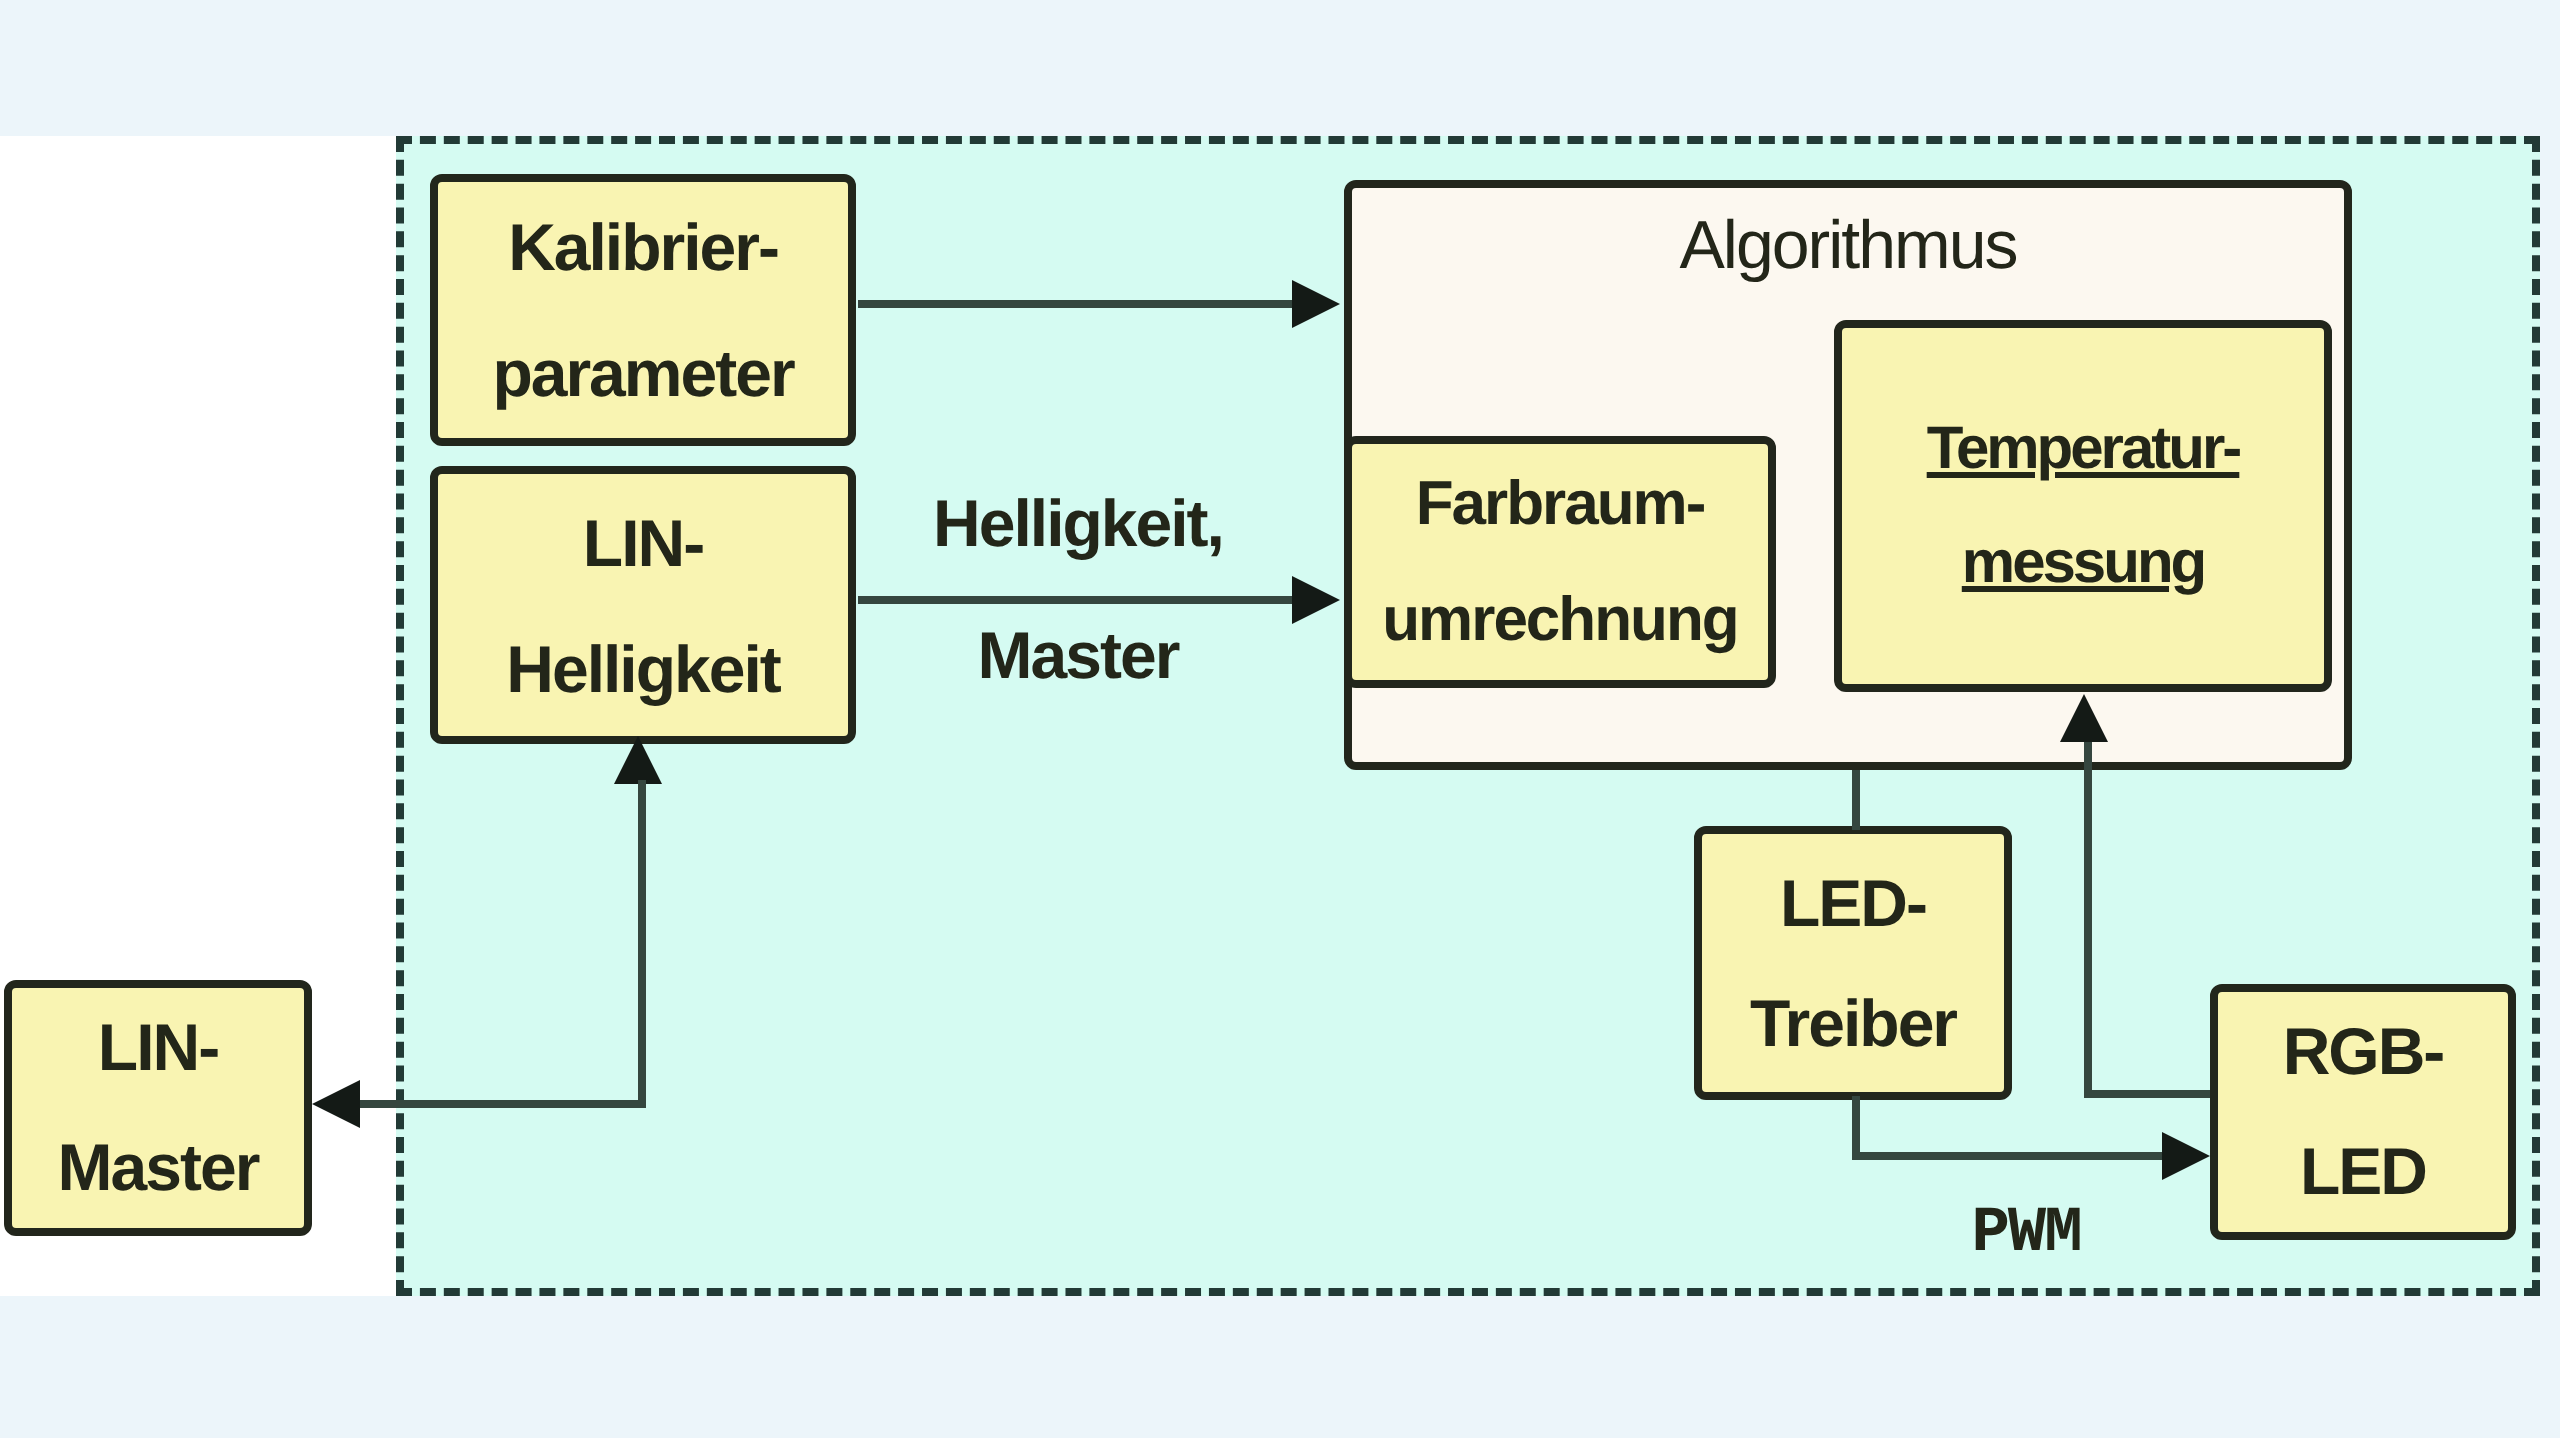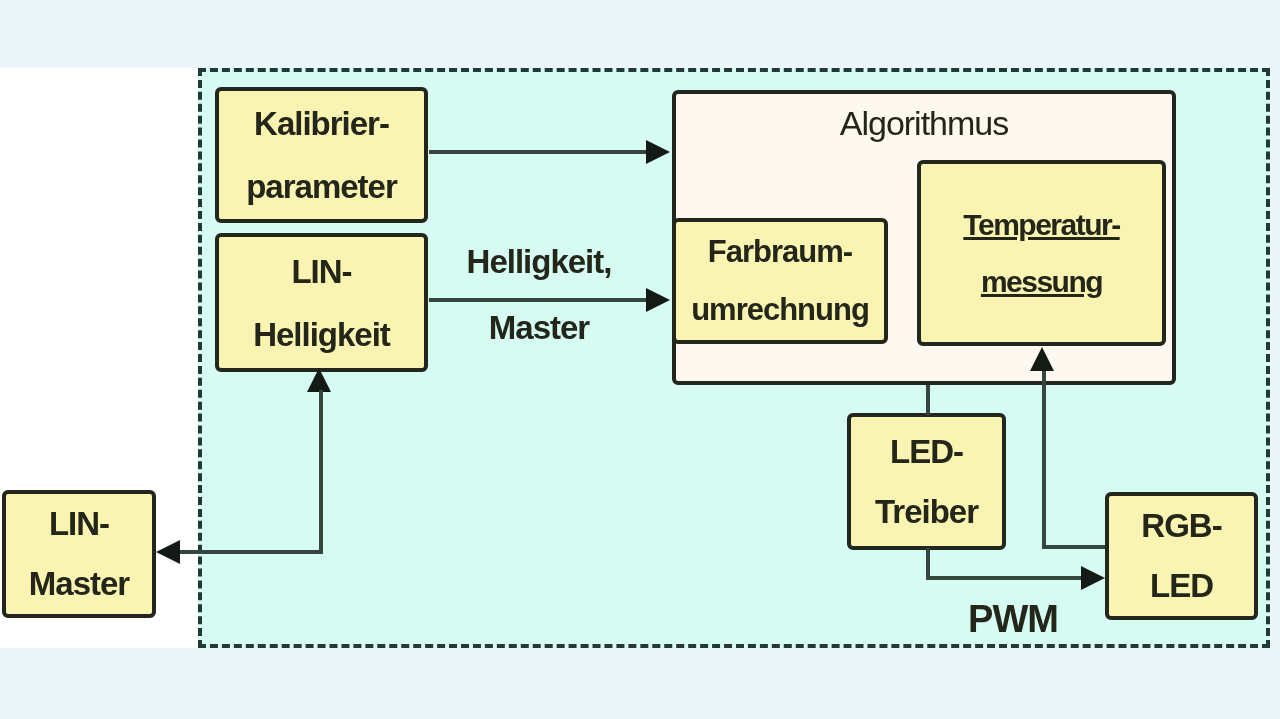--- a/index.html
+++ b/index.html
@@ -107,19 +107,19 @@
   <div class="ah ah-up" style="left:307px;top:368px;"></div>
   <div class="line" style="left:319px;top:390px;width:4px;height:164px;"></div>
   <div class="line" style="left:180px;top:550px;width:141px;height:4px;"></div>
   <div class="ah ah-left" style="left:156px;top:540px;"></div>
 
   <div class="line" style="left:926px;top:385px;width:4px;height:30px;"></div>
 
   <div class="line" style="left:926px;top:548px;width:4px;height:32px;"></div>
   <div class="line" style="left:926px;top:576px;width:157px;height:4px;"></div>
   <div class="ah ah-right" style="left:1081px;top:566px;"></div>
-  <div class="flow-label" style="left:953px;top:598px;width:120px;font-size:38px;">PWM</div>
+  <div class="flow-label" style="left:953px;top:598px;width:120px;font-size:32px;font-family:Liberation Mono, monospace;">PWM</div>
 
   <div class="line" style="left:1044px;top:545px;width:61px;height:4px;"></div>
   <div class="line" style="left:1042px;top:371px;width:4px;height:178px;"></div>
   <div class="ah ah-up" style="left:1030px;top:347px;"></div>
 
 </div>
 
 </body></html>

